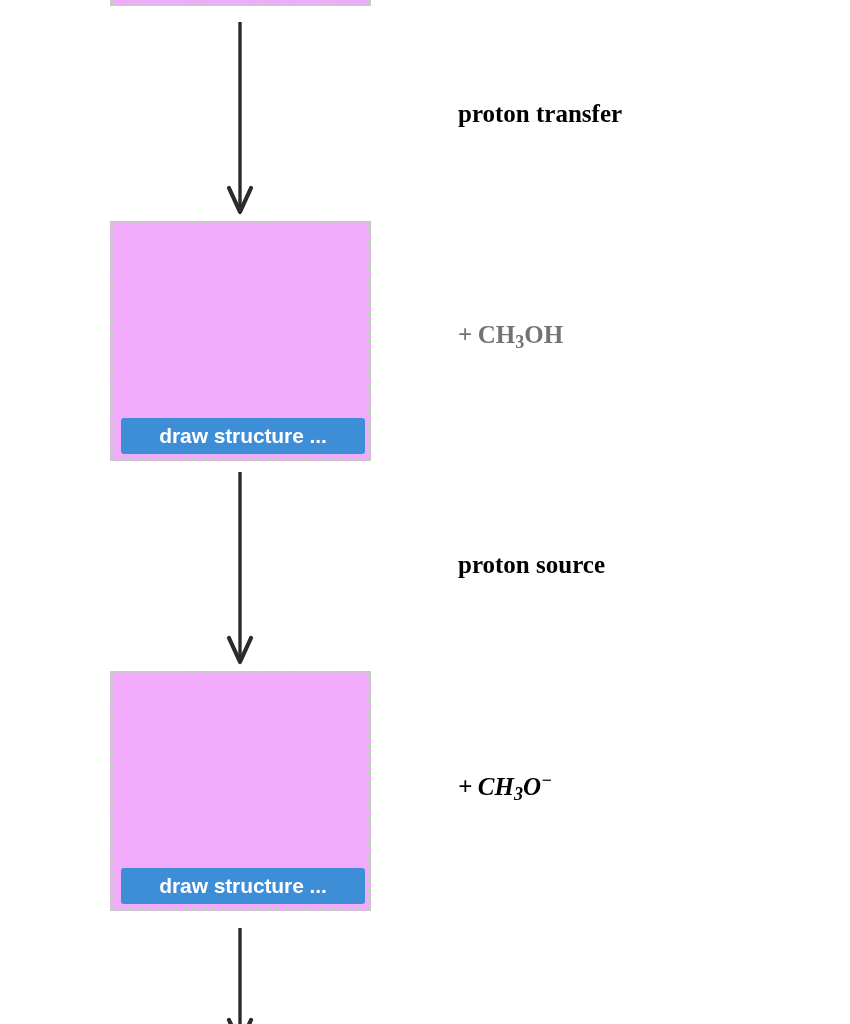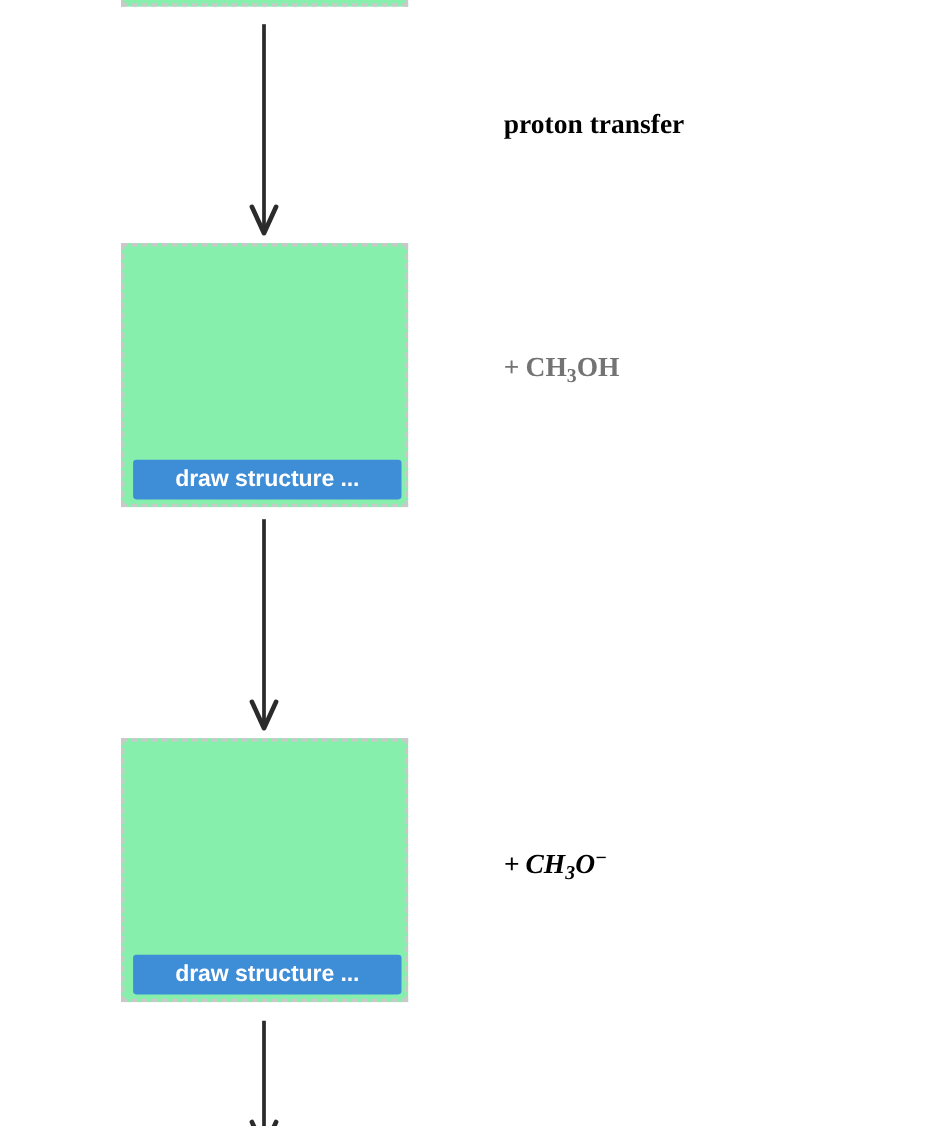--- a/index.html
+++ b/index.html
@@ -22,21 +22,21 @@
     top: 0;
     width: 850px;
     height: 1024px;
   }
 
   
   .struct-box {
     position: absolute;
     box-sizing: border-box;
     border: 3px dashed #c9c9c9;
-    background: #86efac;
+    background: #f0abfc;
     text-decoration: underline;
   }
   .struct-box.clipped-top {
     border-top: none;
   }
 
   
   .draw-btn {
     position: absolute;
     box-sizing: border-box;
@@ -116,13 +116,14 @@
     <div class="struct-box" style="left: 110px; top: 671px; width: 261px; height: 240px; border-color: rgb(201, 201, 201);">
       <button class="draw-btn" style="left: 8px; top: 194px; width: 244px; height: 36px; background: rgb(62, 141, 215); color: rgb(255, 255, 255);">draw structure ...</button>
     </div>
     <div class="arrow" style="left: 220px; top: 928px; width: 40px; height: 116px;">
       <svg width="40" height="116" viewBox="0 0 40 116">
         <line x1="20" y1="0" x2="20" y2="114" stroke="#2b2b2b" stroke-width="3.4"></line>
         <path d="M9 92 L20 116 L31 92" fill="none" stroke="#2b2b2b" stroke-width="4.2" stroke-linecap="round" stroke-linejoin="round"></path>
       </svg>
     </div>
     <div class="annot" style="left: 458px; top: 774px; color: rgb(0, 0, 0); font-style: italic;"><span class="plus">+</span><span>CH</span><sub>3</sub><span>O</span><sup>−</sup></div>
+    <div class="annot" style="left: 458px; top: 552px; color: rgb(0, 0, 0);">proton source</div>
   </div>
 
 </body></html>

